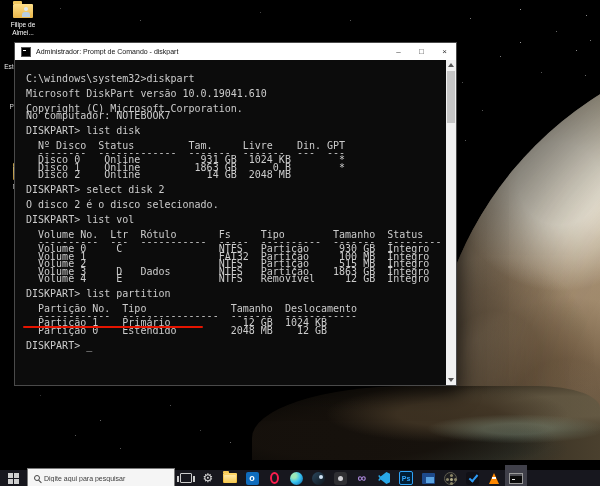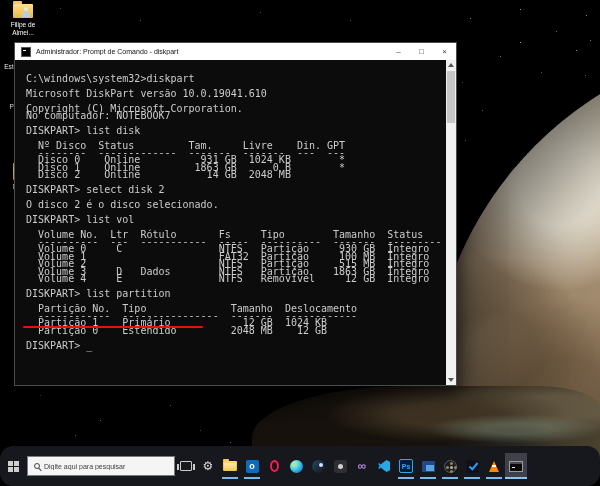--- a/index.html
+++ b/index.html
@@ -74,22 +74,22 @@
             font-family:"DejaVu Sans Mono","Liberation Mono",monospace; font-size:10px; line-height:7.4px; }
   .redline { position:absolute; left:8px; top:266px; width:180px; height:2px; background:#e51400; border-radius:1px; }
   .scrollbar { position:absolute; right:0; top:0; bottom:0; width:10px; background:#f1f1f1; }
   .sb-up { position:absolute; top:3px; left:2px; width:0; height:0;
            border-left:3px solid transparent; border-right:3px solid transparent; border-bottom:4px solid #555; }
   .sb-down { position:absolute; bottom:3px; left:2px; width:0; height:0;
            border-left:3px solid transparent; border-right:3px solid transparent; border-top:4px solid #555; }
   .sb-thumb { position:absolute; top:11px; left:1px; width:8px; height:52px; background:#c6c6c6; }
 
   
-  .taskbar { position:absolute; left:0; bottom:0; width:600px; height:40px; background:#17171e;
-             display:flex; align-items:center; z-index:20;border-radius:13px; }
+  .taskbar { position:absolute; left:0; bottom:0; width:600px; height:16px; background:#17171e;
+             display:flex; align-items:center; z-index:20; }
   .start { width:26px; height:26px; display:flex; align-items:center; justify-content:center; }
   .winlogo { display:grid; grid-template-columns:5px 5px; gap:1px; }
   .winlogo div { width:5px; height:5px; background:#cfcfcf; }
   .search { width:148px; height:20px; margin-left:1px; background:#f5f5f5; border:1px solid #7a7a7a;
             display:flex; align-items:center; }
   .mag { width:6px; height:6px; border:1px solid #444; border-radius:50%; margin:0 4px 0 6px; position:relative; flex:0 0 6px; }
   .mag::after { content:""; position:absolute; right:-3px; bottom:-2px; width:4px; height:1px; background:#444; transform:rotate(45deg); }
   .search input { border:none; background:transparent; outline:none; width:118px;
             font-family:"Liberation Sans",sans-serif; font-size:7px; color:#333; }
   .search input::placeholder { color:#3c3c3c; opacity:1; }

